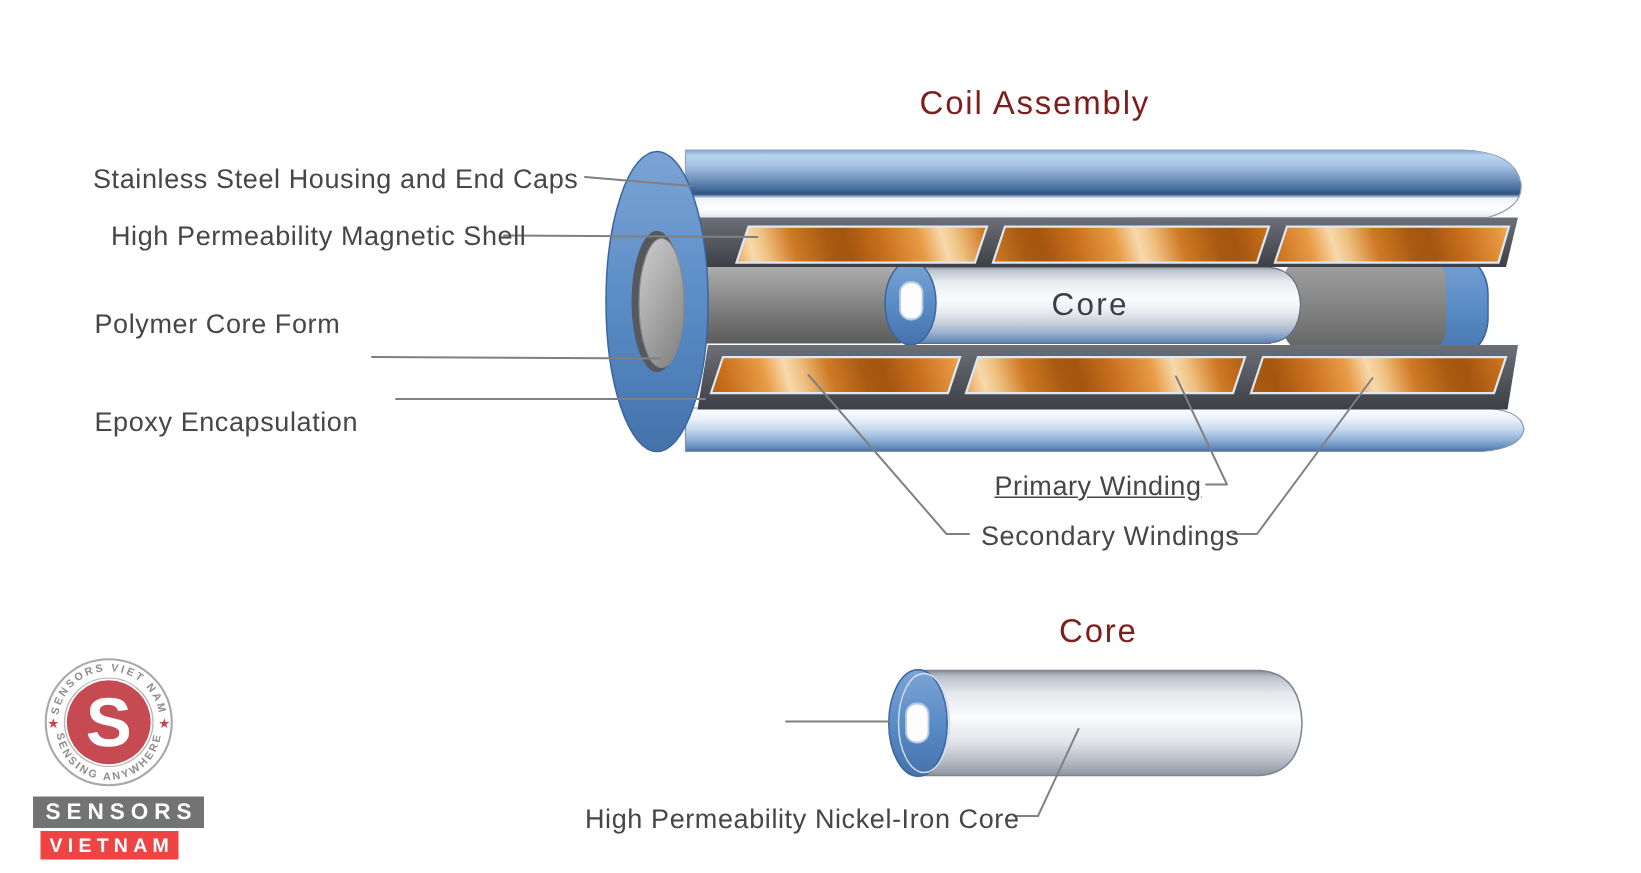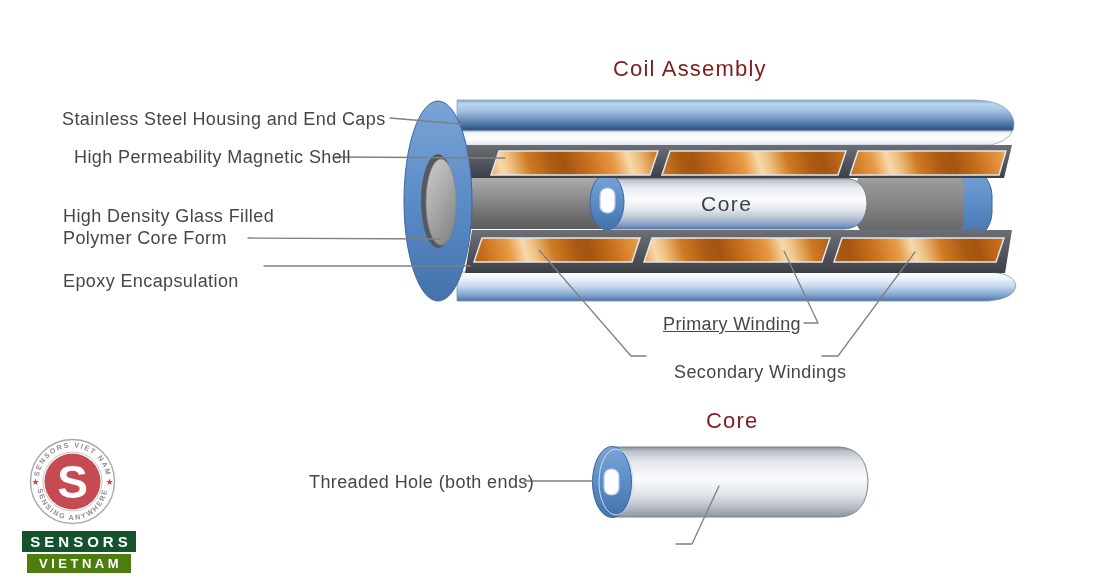--- a/index.html
+++ b/index.html
@@ -11,29 +11,29 @@
   .lbl{position:absolute;color:#464646;font-size:18px;letter-spacing:0.4px;white-space:nowrap;}
   .title{position:absolute;color:#7f1d1d;font-size:22px;letter-spacing:1.2px;white-space:nowrap;}
   .t-coil{left:613px;top:56px;}
   .t-core-inline{position:absolute;left:701px;top:192px;font-size:21px;letter-spacing:1.5px;color:#3b3e46;white-space:nowrap;}
   .t-core-section{left:706px;top:408px;}
   .l-housing{left:62px;top:109px;}
   .l-shell{left:74px;top:147px;}
   .l-form{left:63px;top:205px;line-height:22px;}
   .l-epoxy{left:63px;top:271px;}
   .l-primary{left:663px;top:314px;text-decoration:underline;}
-  .l-secondary{left:674px;top:347px;margin-top:15px;}
+  .l-secondary{left:654px;top:347px;}
   .l-threaded{left:309px;top:472px;}
   .l-nickel{left:390px;top:536px;}
   .logo{position:absolute;left:20px;top:430px;width:120px;height:148px;}
   .logo-emblem{position:absolute;left:0;top:0;}
   .logo-bar{position:absolute;display:flex;align-items:center;justify-content:center;
     color:#ffffff;font-weight:bold;text-indent:0;}
-  .bar-sensors{left:2px;top:101px;width:114px;height:21px;background:#14532d;font-size:15px;letter-spacing:4px;padding-left:4px;box-sizing:border-box;}
-  .bar-vietnam{left:7px;top:124px;width:104px;height:19px;background:#4d7c0f;font-size:13px;letter-spacing:3.5px;padding-left:3px;box-sizing:border-box;}
+  .bar-sensors{left:2px;top:101px;width:114px;height:21px;background:#737373;font-size:15px;letter-spacing:4px;padding-left:4px;box-sizing:border-box;}
+  .bar-vietnam{left:7px;top:124px;width:92px;height:19px;background:#ef4444;font-size:13px;letter-spacing:3.5px;padding-left:3px;box-sizing:border-box;}
 </style>
 </head>
 <body>
 
 <div class="canvas">
 
   <svg class="artwork" width="1094" height="582" viewBox="0 0 1094 582">
     <defs>
       <linearGradient id="gHousingTop" x1="0" y1="0" x2="0" y2="1">
         <stop offset="0" stop-color="#7ea3cf"></stop>
@@ -160,27 +160,26 @@
     </g>
   </svg>
 
   <div class="title t-coil">Coil Assembly</div>
   <div class="t-core-inline">Core</div>
   <div class="title t-core-section">Core</div>
 
   <div class="lbl l-housing">Stainless Steel Housing and End Caps</div>
   <div class="lbl l-shell">High Permeability Magnetic Shell</div>
   <div class="lbl l-form">
-    <div>High Density Glass Filled</div>
     <div>Polymer Core Form</div>
   </div>
   <div class="lbl l-epoxy">Epoxy Encapsulation</div>
   <div class="lbl l-primary">Primary Winding</div>
   <div class="lbl l-secondary">Secondary Windings</div>
-  <div class="lbl l-threaded">Threaded Hole (both ends)</div>
+  <div class="lbl l-nickel">High Permeability Nickel-Iron Core</div>
 
   <div class="logo">
     <svg class="logo-emblem" width="120" height="100" viewBox="0 0 120 100">
       <defs>
         <path id="arcTop" d="M19,45.6 A34,34 0 0 1 86,45.6" fill="none"></path>
         <path id="arcBottom" d="M17.5,55 A35,35 0 0 0 87.5,55" fill="none"></path>
       </defs>
       <circle cx="52.5" cy="51.5" r="42" fill="#ffffff" stroke="#a8a8a8" stroke-width="1.4"></circle>
       <circle cx="52.5" cy="51.5" r="29.5" fill="none" stroke="#b5b5b5" stroke-width="0.8"></circle>
       <text font-size="7.2" letter-spacing="1.6" fill="#8e8e8e" font-weight="bold">

